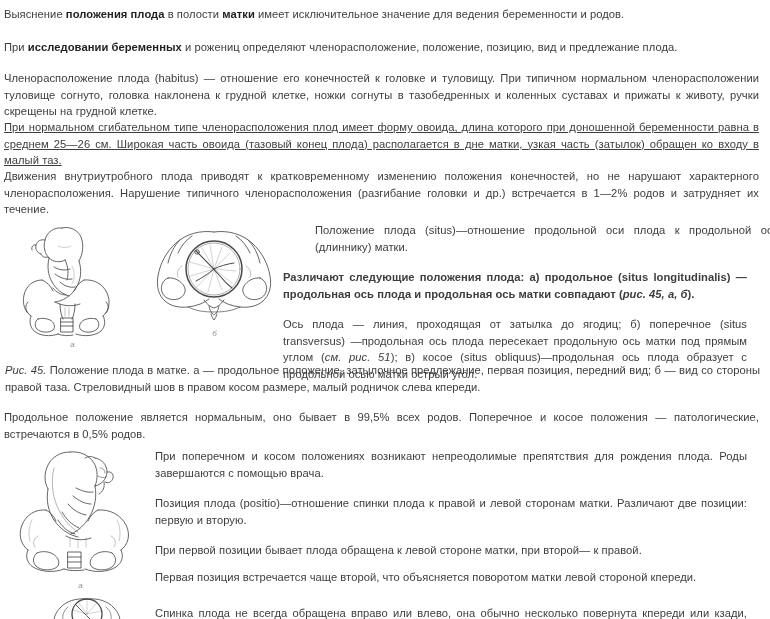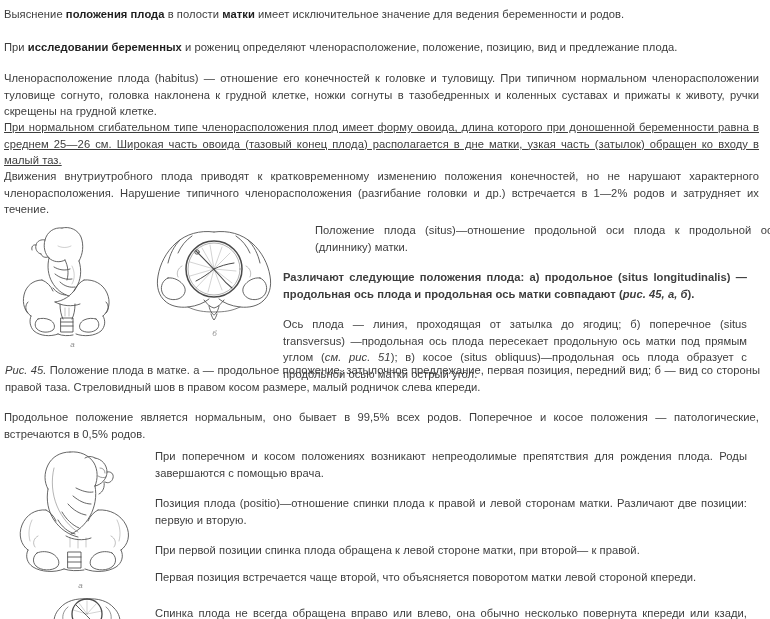--- a/index.html
+++ b/index.html
@@ -257,19 +257,19 @@
         <path d="M35 19 L50 16"></path>
           <path d="M35 19 L21 15"></path>
       </g>
     </svg>
   </div>
 
   <div class="para lowcol" style="top:495px;">Позиция плода (positio)—отношение спинки плода к правой и левой сторонам матки. Различают две позиции: первую и вторую.</div>
 
   <div class="para lowcol" style="top:448px;">При поперечном и косом положениях возникают непреодолимые препятствия для рождения плода. Роды завершаются с помощью врача.</div>
 
-  <div class="para lowcol" style="top:542px;">При первой позиции спинка плода обращена к левой стороне матки, при второй— к правой.</div>
+  <div class="para lowcol" style="top:542px;">При первой позиции бывает плода обращена к левой стороне матки, при второй— к правой.</div>
 
   <div class="para lowcol" style="top:569px;">Первая позиция встречается чаще второй, что объясняется поворотом матки левой стороной кпереди.</div>
 
   <div class="para lowcol" style="top:605px;">Спинка плода не всегда обращена вправо или влево, она обычно несколько повернута кпереди или кзади, поэтому различают вид позиции.</div>
 
 </div>
 
 </body></html>

